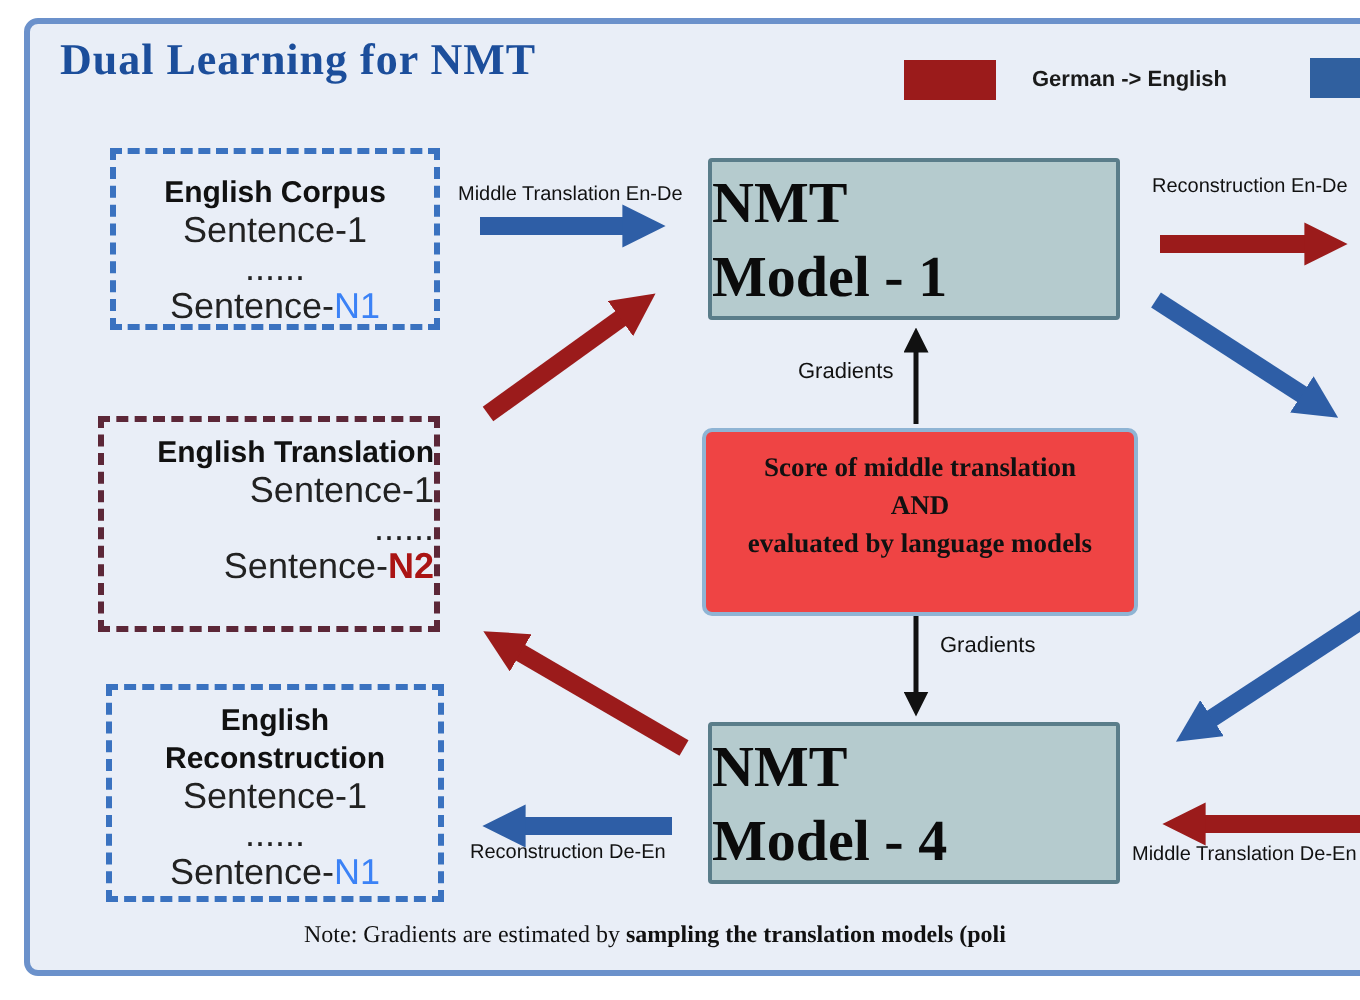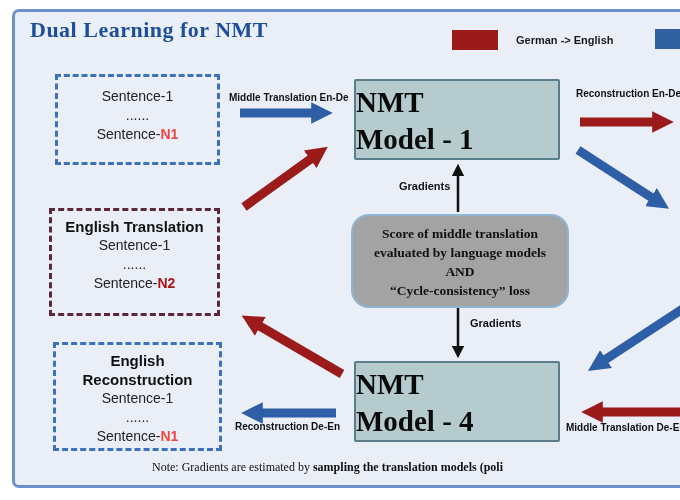--- a/index.html
+++ b/index.html
@@ -22,52 +22,52 @@
   .legend-swatch { position: absolute; height: 20px; }
   .legend-swatch.red  { left: 452px; top: 30px; width: 46px; background: #9b1b1b; }
   .legend-swatch.blue { left: 655px; top: 29px; width: 44px; background: #30609f; }
   .legend-label {
     position: absolute; left: 516px; top: 34px;
     font-size: 11px; font-weight: bold; color: #1a1a1a; white-space: nowrap;
   }
 
   .dash-box { position: absolute; text-align: center; color: #111; }
   .dash-box.blue   { border: 3px dashed #3a72c0; }
-  .dash-box.maroon { border: 3px dashed #5c2738; }
+  .dash-box.maroon { border: 3px dashed #5c2738; text-align: right; }
   .dash-box .box-title { font-weight: bold; font-size: 15px; line-height: 19px; }
-  .dash-box .box-line  { font-size: 14px; line-height: 19px; color: #222; }
-  .n1 { color: #ef4444; font-weight: bold; }
+  .dash-box .box-line  { font-size: 18px; line-height: 19px; color: #222; }
+  .n1 { color: #3b82f6; font-weight: normal; }
   .n2 { color: #aa1414; font-weight: bold; margin-top: 28px; }
 
   #box-corpus         { left: 55px; top: 74px;  width: 165px; height: 91px;  padding-top: 10px; }
   #box-translation    { left: 49px; top: 208px; width: 171px; height: 108px; padding-top: 6px; }
   #box-reconstruction { left: 53px; top: 342px; width: 169px; height: 109px; padding-top: 6px; }
 
   .model-box {
     position: absolute; left: 354px; width: 206px; height: 81px;
     background: #b5cbce; border: 2px solid #5a7d8a; border-radius: 2px;
     text-align: left; font-family: "Liberation Serif", serif;
     font-weight: bold; font-size: 29px; color: #0b0b0b; line-height: 37px;
     padding-top: 3px;
   }
   #model-1 { top: 79px; }
   #model-2 { top: 361px; }
 
   .score-box {
     position: absolute; left: 351px; top: 214px; width: 218px; height: 94px;
-    background: #a3a3a3; border: 2px solid #8fb4d4; border-radius: 18px;
+    background: #ef4444; border: 2px solid #8fb4d4; border-radius: 5px;
     text-align: center; font-family: "Liberation Serif", serif;
     font-weight: bold; font-size: 13.5px; color: #111; line-height: 19px;
     padding-top: 8px;
   }
 
   svg.arrows { position: absolute; left: 0; top: 0; width: 680px; height: 500px; }
 
   .arrow-label {
-    position: absolute; font-size: 10px; font-weight: bold; color: #111;
+    position: absolute; font-size: 10px; font-weight: normal; color: #111;
     white-space: nowrap;
   }
   #lbl-mt-en-de  { left: 229px; top: 92px; }
   #lbl-rec-en-de { left: 576px; top: 88px; }
   #lbl-grad-top  { left: 399px; top: 180px; font-size: 11px; }
   #lbl-grad-bot  { left: 470px; top: 317px; font-size: 11px; }
   #lbl-rec-de-en { left: 235px; top: 421px; }
   #lbl-mt-de-en  { left: 566px; top: 422px; }
 
   .note {
@@ -84,20 +84,21 @@
 
   <div class="frame"></div>
 
   <div class="title">Dual Learning for NMT</div>
 
   <div class="legend-swatch red"></div>
   <div class="legend-label">German -&gt; English</div>
   <div class="legend-swatch blue"></div>
 
   <div class="dash-box blue" id="box-corpus">
+    <div class="box-title">English Corpus</div>
     <div class="box-line">Sentence-1</div>
     <div class="box-line">......</div>
     <div class="box-line"><span>Sentence-</span><span class="n1">N1</span></div>
   </div>
 
   <div class="dash-box maroon" id="box-translation">
     <div class="box-title">English Translation</div>
     <div class="box-line">Sentence-1</div>
     <div class="box-line">......</div>
     <div class="box-line"><span>Sentence-</span><span class="n2">N2</span></div>
@@ -114,23 +115,22 @@
     <div>NMT</div>
     <div>Model - 1</div>
   </div>
   <div class="model-box" id="model-2">
     <div>NMT</div>
     <div>Model - 4</div>
   </div>
 
   <div class="score-box">
     <div>Score of middle translation</div>
+    <div>AND</div>
     <div>evaluated by language models</div>
-    <div>AND</div>
-    <div>“Cycle-consistency” loss</div>
   </div>
 
   <svg class="arrows" viewBox="0 0 680 500">
     <defs>
       <marker id="head-blue" viewBox="0 0 10 10" refX="5" refY="5" markerWidth="2.4" markerHeight="2.4" orient="auto-start-reverse">
         <path d="M0,0 L10,5 L0,10 z" fill="#2e5ea6"></path>
       </marker>
       <marker id="head-red" viewBox="0 0 10 10" refX="5" refY="5" markerWidth="2.4" markerHeight="2.4" orient="auto-start-reverse">
         <path d="M0,0 L10,5 L0,10 z" fill="#9b1b1b"></path>
       </marker>

